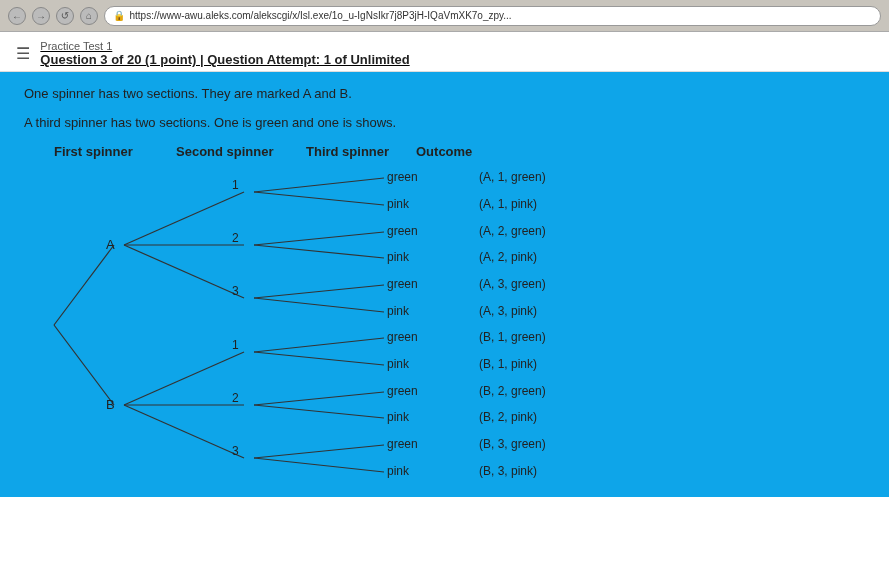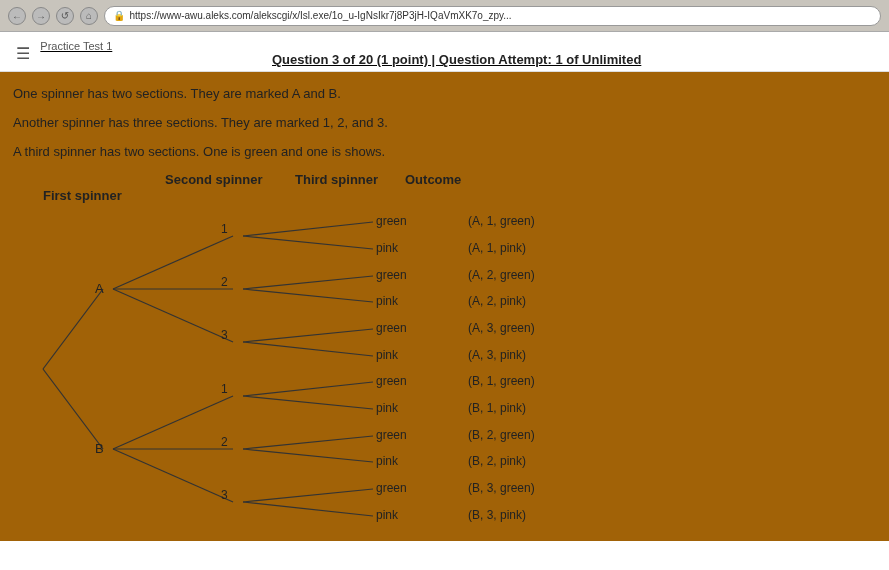--- a/index.html
+++ b/index.html
@@ -67,25 +67,24 @@
     }
     .header-info { flex: 1; text-decoration: underline; }
     .practice-label {
       font-size: 11px;
       color: #555;
     }
     .question-label {
       font-size: 13px;
       font-weight: bold;
       color: #222;
-      text-align: center;
     }
     .main-content {
-      padding: 12px 13px;
-      background: #a16207;
+      padding: 12px 24px;
+      background: #0ea5e9;
     }
     .problem-text {
       font-size: 13px;
       color: #222;
       line-height: 1.6;
       margin-bottom: 8px;
     }
     .tree-section {
       margin-top: 10px;
       position: relative;
@@ -139,27 +138,26 @@
       <span class="menu-icon">☰</span>
       <div class="header-info">
         <div class="practice-label">Practice Test 1</div>
         <div class="question-label">Question 3 of 20 (1 point)  |  Question Attempt: 1 of Unlimited</div>
       </div>
     </div>
   </div>
 
   <div class="main-content">
     <div class="problem-text">One spinner has two sections. They are marked A and B.</div>
-    <div class="problem-text">Another spinner has three sections. They are marked 1, 2, and 3.</div>
     <div class="problem-text">A third spinner has two sections. One is green and one is shows.</div>
 
     <div class="tree-section">
 
       <div class="tree-headers">
-        <span style="width:122px;margin-top:16px;">First spinner</span>
+        <span style="width:122px;">First spinner</span>
         <span style="width:130px;">Second spinner</span>
         <span style="width:110px;">Third spinner</span>
         <span style="width:120px;">Outcome</span>
       </div>
 
       <div class="tree-container">
         <svg class="tree-svg" viewBox="0 0 820 320">
 
           <line x1="30" y1="160" x2="90" y2="80" stroke="#333" stroke-width="1.2"></line>
           <line x1="30" y1="160" x2="90" y2="240" stroke="#333" stroke-width="1.2"></line>

